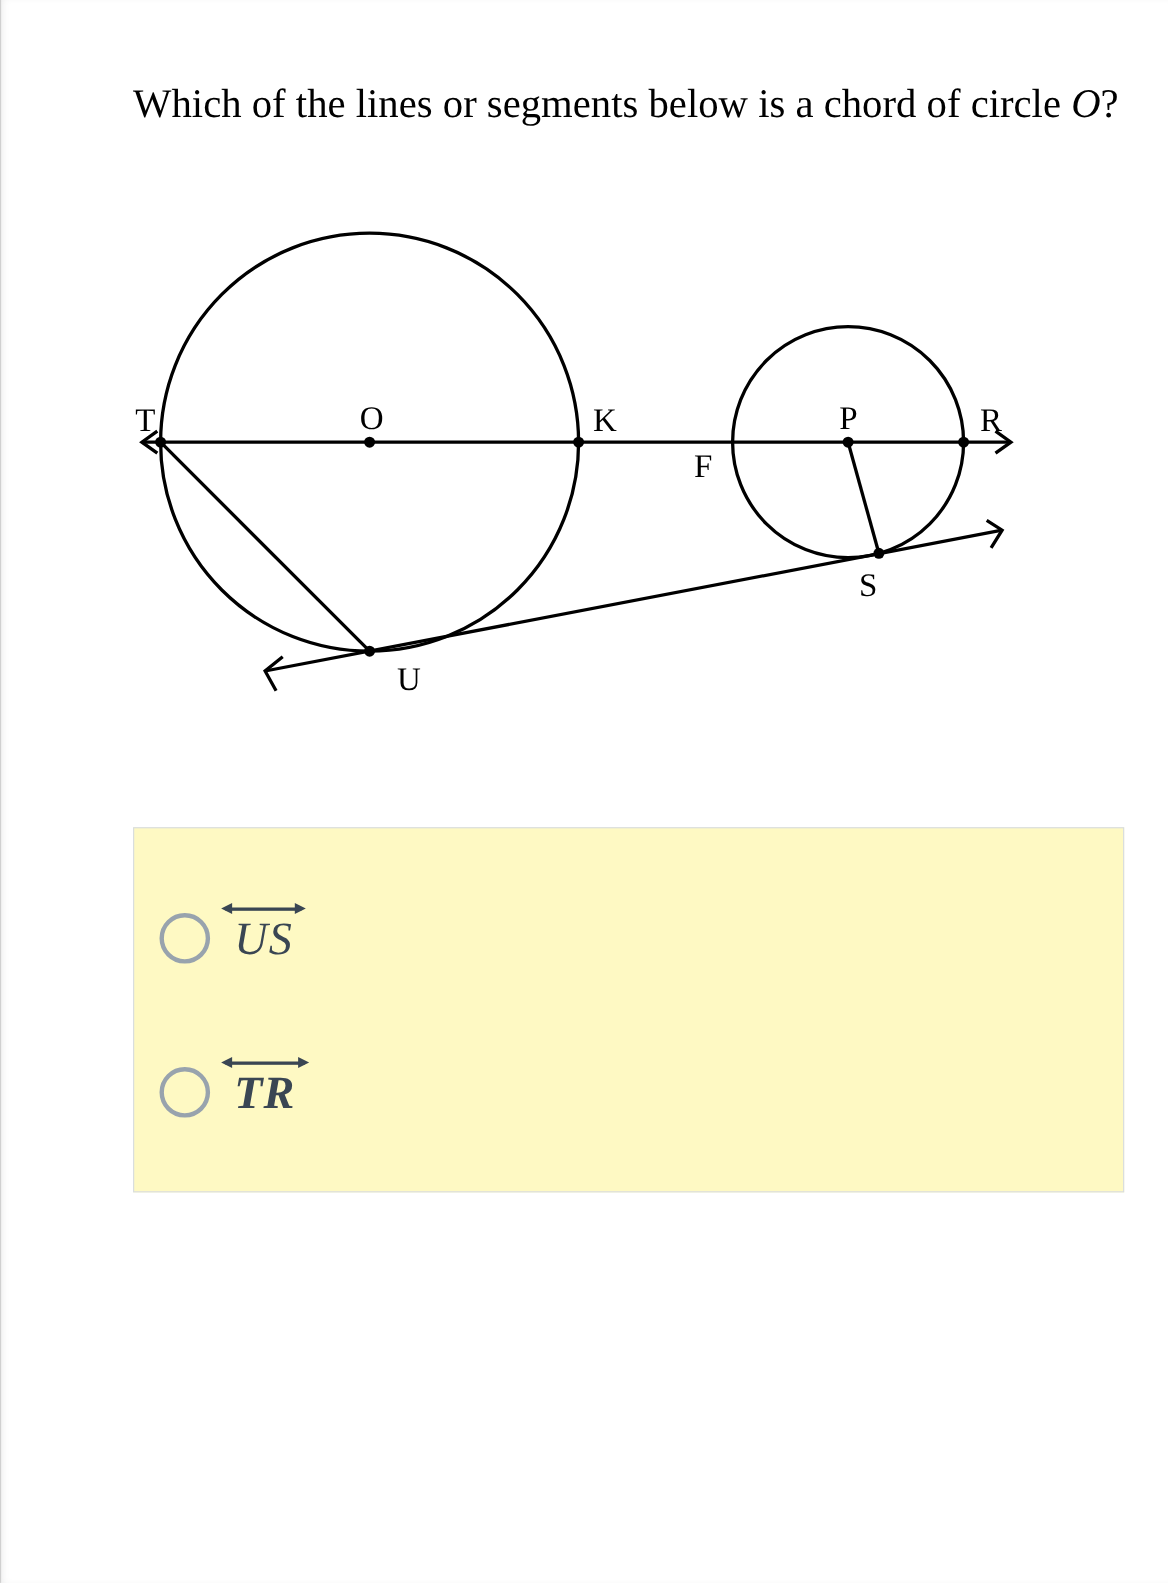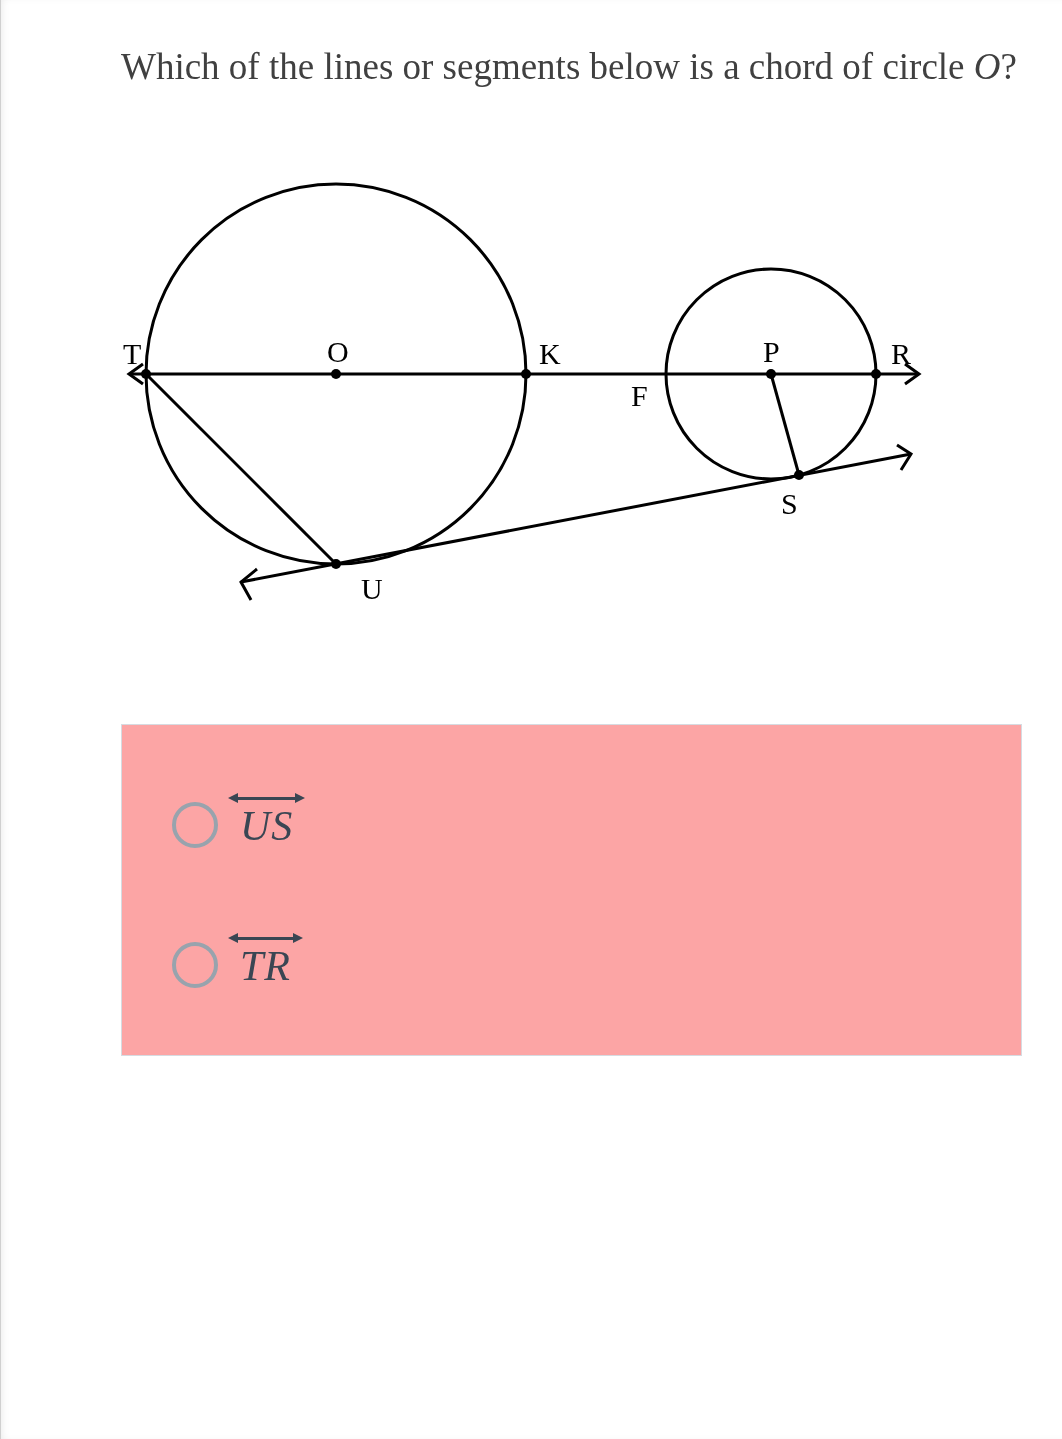--- a/index.html
+++ b/index.html
@@ -10,45 +10,46 @@
     height: 1439px;
     position: relative;
     border-left: 1px solid #d0d0d0;
     padding-left: 50px;
     box-shadow: inset 4px 0 8px -4px rgba(0,0,0,0.1);
   }
   .page { padding-top: 40px; }
   .question {
     font-size: 37px;
     line-height: 1.45;
-    color: #404040;
+    color: #000000;
     padding-left: 70px;
+    margin-top: 28px;
   }
   .question .ital { font-style: italic; }
   .diagram-area {
     width: 820px;
     height: 520px;
     margin: 60px 0 50px 60px;
     position: relative;
   }
   .answers {
-    background: #fca5a5;
+    background: #fef9c3;
     border: 1px solid #d6dbe1;
     margin: 0 40px 0 70px;
-    padding: 70px 50px 40px 50px;
+    padding: 70px 50px 40px 23px;
   }
   .answer-row {
     display: flex;
     align-items: center;
     gap: 22px;
     height: 60px;
     margin-bottom: 80px;
     cursor: pointer;
   }
-  .answer-row:last-child { margin-bottom: 20px; }
+  .answer-row:last-child { margin-bottom: 20px; font-weight: bold; }
   .radio {
     width: 46px;
     height: 46px;
     border: 4px solid #98a3ad;
     border-radius: 50%;
     flex: 0 0 46px;
   }
   .answer-text {
     font-size: 42px;
     color: #3a4653;

